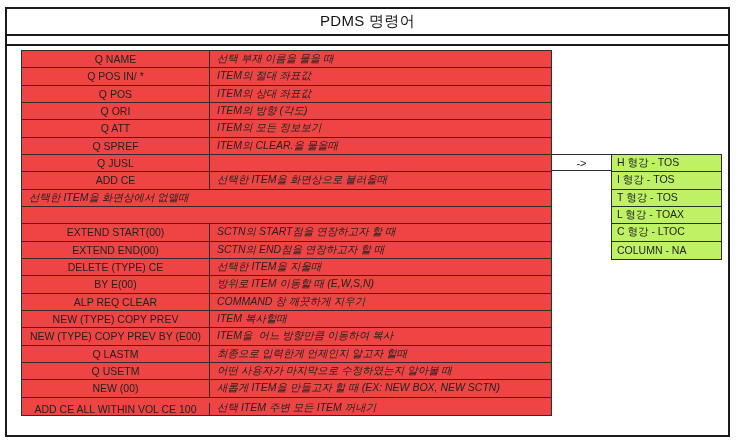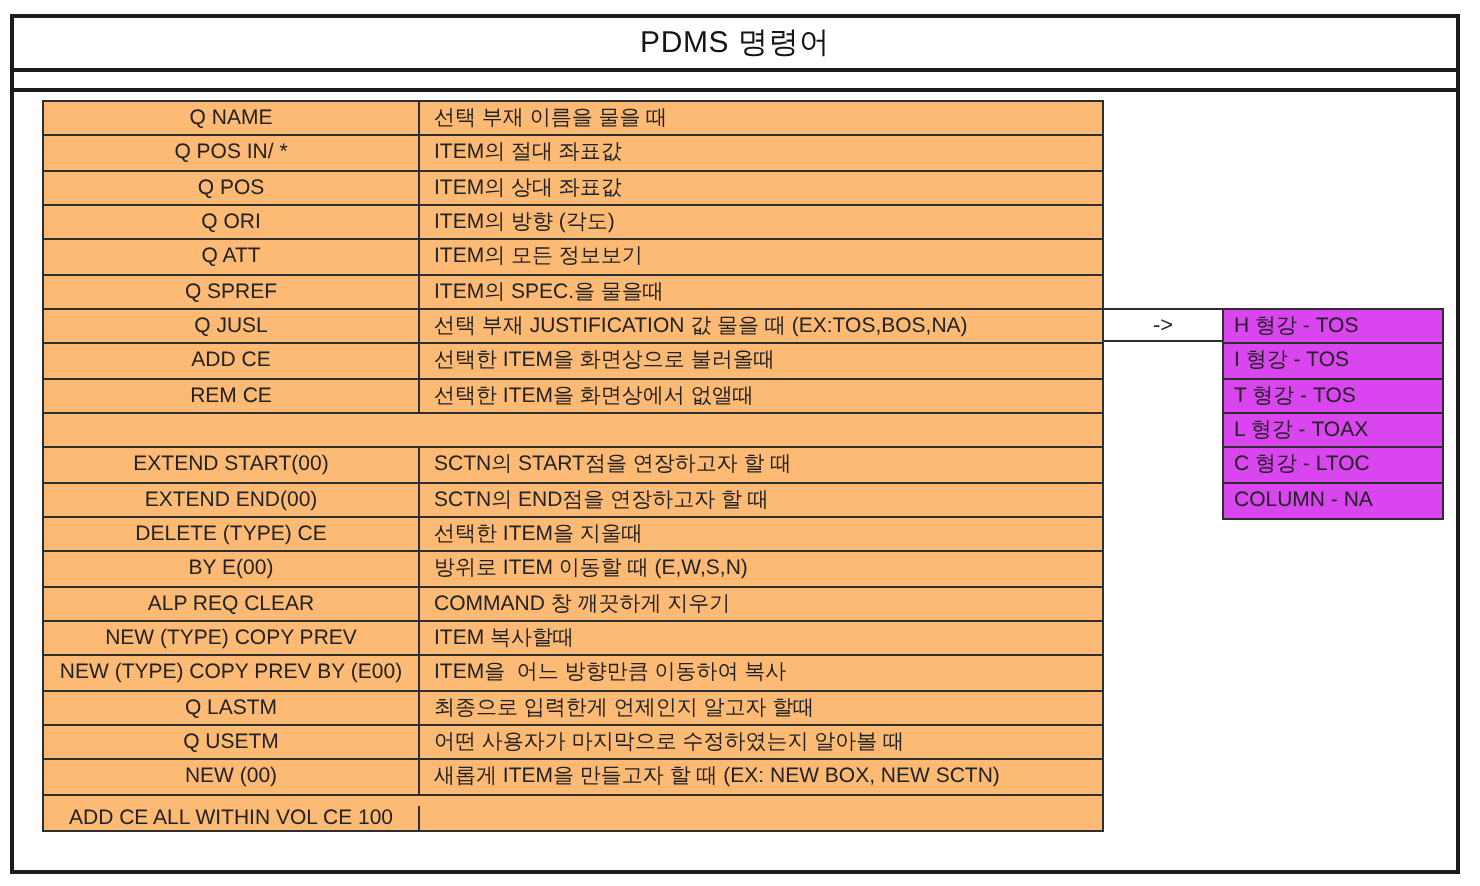--- a/index.html
+++ b/index.html
@@ -6,33 +6,33 @@
   body{width:740px;height:443px;background:#ffffff;overflow:hidden;}
   .page{position:relative;width:740px;height:443px;background:#ffffff;
         font-family:"Liberation Sans","DejaVu Sans",sans-serif;color:#222;}
   .outer-frame{position:absolute;left:5px;top:7px;width:725px;height:430px;
         box-sizing:border-box;border:2px solid #1b1b1b;display:flex;flex-direction:column;}
   .title-bar{flex:0 0 25px;border-bottom:2px solid #1b1b1b;display:flex;
         align-items:center;justify-content:center;font-size:15px;color:#141414;letter-spacing:.3px;}
   .spacer-band{flex:0 0 8px;border-bottom:2px solid #1b1b1b;}
   .content{position:relative;flex:1;}
   .main-table{position:absolute;left:14px;top:4px;width:531px;box-sizing:border-box;
-        border:1px solid #2e2e2e;background:#fdba74;}
+        border:1px solid #2e2e2e;background:#ef4444;}
   .m-row{display:flex;height:17.33px;box-sizing:border-box;border-bottom:1px solid #2e2e2e;}
   .m-row:last-child{border-bottom:none;align-items:flex-end;}
   .m-cmd{flex:0 0 188px;box-sizing:border-box;border-right:1px solid #2e2e2e;display:flex;
         align-items:center;justify-content:center;font-size:10.5px;white-space:pre;color:#222;}
   .m-desc{flex:1;display:flex;align-items:center;padding-left:7px;font-size:10.5px;
-        white-space:pre;color:#222;overflow:hidden;}
+        white-space:pre;color:#222;overflow:hidden;font-style:italic;}
   .bold{font-weight:normal;}
   .arrow-cell{position:absolute;left:545px;top:108px;width:59px;height:17.33px;box-sizing:border-box;
         border-top:1px solid #2e2e2e;border-bottom:1px solid #2e2e2e;display:flex;
         align-items:center;justify-content:center;font-size:11px;color:#222;}
   .side-table{position:absolute;left:604px;top:108px;width:111px;box-sizing:border-box;
-        border:1px solid #2e2e2e;background:#d946ef;}
+        border:1px solid #2e2e2e;background:#bef264;}
   .s-row{height:17.33px;box-sizing:border-box;border-bottom:1px solid #2e2e2e;display:flex;
         align-items:center;padding-left:5px;font-size:10.5px;white-space:pre;color:#222;}
   .s-row:last-child{border-bottom:none;}
 </style>
 </head>
 <body>
 
 <div class="page">
   <div class="outer-frame">
     <div class="title-bar">
@@ -56,32 +56,30 @@
           <div class="m-row">
     <div class="m-cmd"><span>Q ORI</span></div>
     <div class="m-desc">ITEM의 방향 (각도)</div>
   </div>
           <div class="m-row">
     <div class="m-cmd"><span>Q ATT</span></div>
     <div class="m-desc">ITEM의 모든 정보보기</div>
   </div>
           <div class="m-row">
     <div class="m-cmd"><span>Q SPREF</span></div>
-    <div class="m-desc">ITEM의 SPEC.을 물을때</div>
+    <div class="m-desc">ITEM의 CLEAR.을 물을때</div>
   </div>
           <div class="m-row">
     <div class="m-cmd"><span>Q JUSL</span></div>
-    <div class="m-desc">선택 부재 JUSTIFICATION 값 물을 때 (EX:TOS,BOS,NA)</div>
   </div>
           <div class="m-row">
     <div class="m-cmd"><span>ADD CE</span></div>
     <div class="m-desc">선택한 ITEM을 화면상으로 불러올때</div>
   </div>
           <div class="m-row">
-    <div class="m-cmd"><span>REM CE</span></div>
     <div class="m-desc">선택한 ITEM을 화면상에서 없앨때</div>
   </div>
           <div class="m-row">
   </div>
           <div class="m-row">
     <div class="m-cmd"><span>EXTEND START</span><span class="bold">(00)</span></div>
     <div class="m-desc">SCTN의 START점을 연장하고자 할 때</div>
   </div>
           <div class="m-row">
     <div class="m-cmd"><span>EXTEND END</span><span class="bold">(00)</span></div>
@@ -114,20 +112,21 @@
           <div class="m-row">
     <div class="m-cmd"><span>Q USETM</span></div>
     <div class="m-desc">어떤 사용자가 마지막으로 수정하였는지 알아볼 때</div>
   </div>
           <div class="m-row">
     <div class="m-cmd"><span>NEW </span><span class="bold">(00)</span></div>
     <div class="m-desc">새롭게 ITEM을 만들고자 할 때 (EX: NEW BOX, NEW SCTN)</div>
   </div>
           <div class="m-row">
     <div class="m-cmd"><span>ADD CE ALL WITHIN VOL CE 100</span></div>
+    <div class="m-desc">선택 ITEM 주변 모든 ITEM 꺼내기</div>
   </div>
         </div>
       <div class="arrow-cell">
         <span>-&gt;</span>
       </div>
       <div class="side-table">
           <div class="s-row">H 형강 - TOS</div>
           <div class="s-row">I 형강 - TOS</div>
           <div class="s-row">T 형강 - TOS</div>
           <div class="s-row">L 형강 - TOAX</div>

